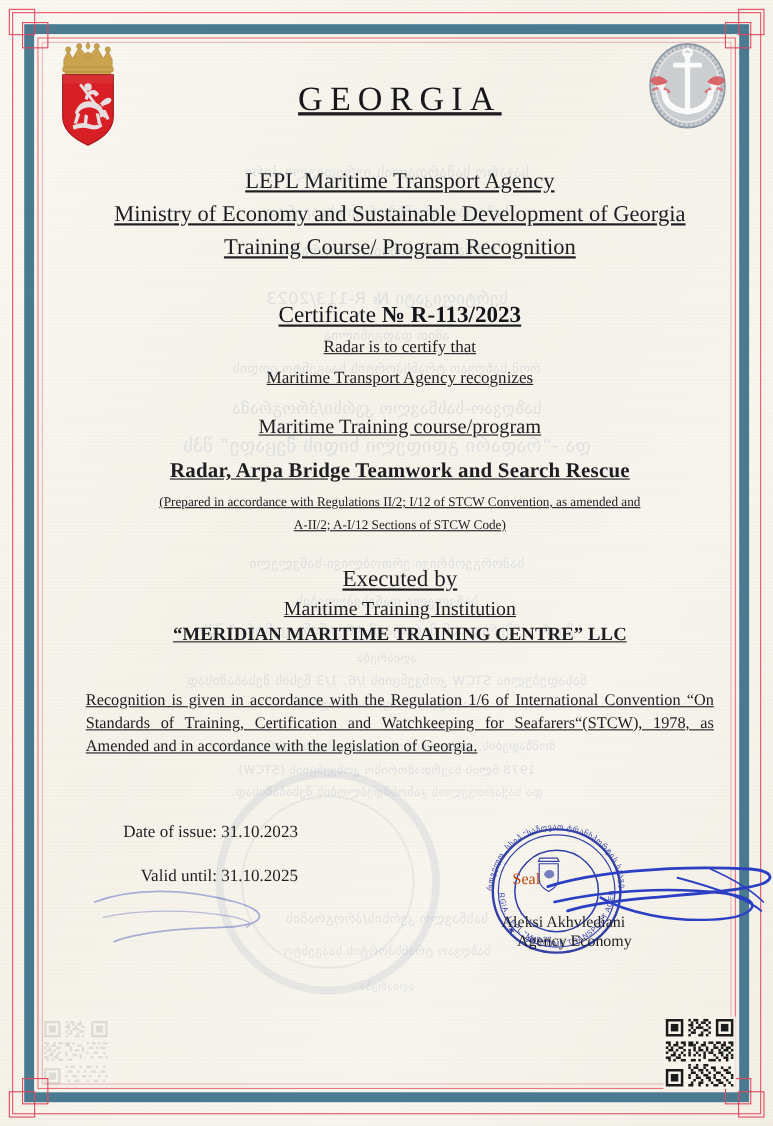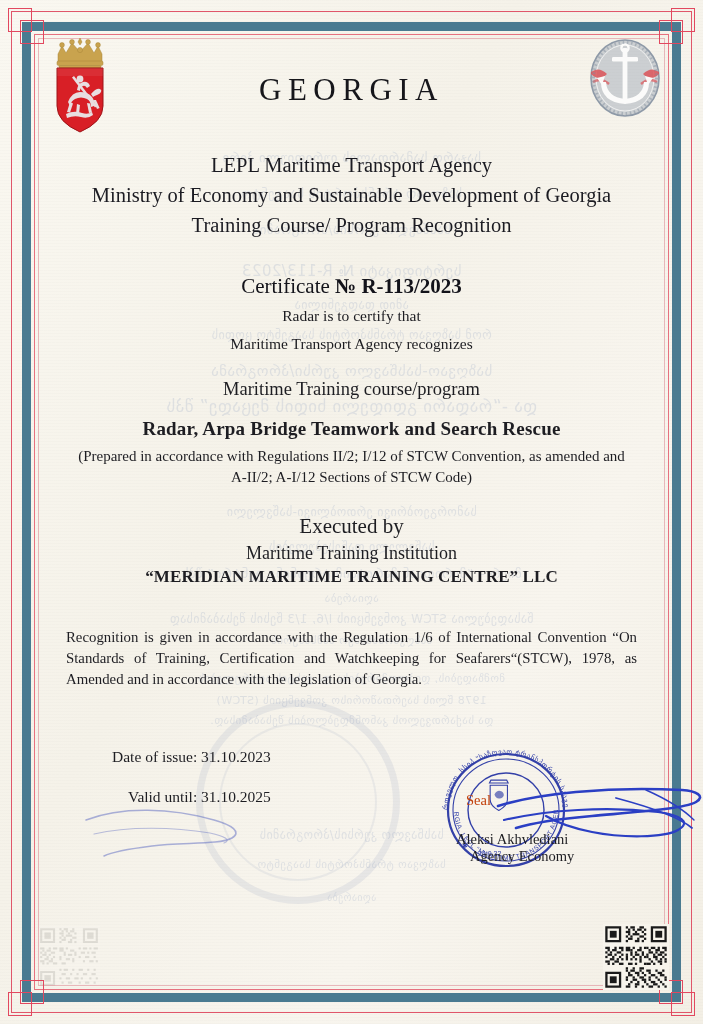--- a/index.html
+++ b/index.html
@@ -138,23 +138,24 @@
   .wm-qr-left {
     position: absolute;
     left: 38px; top: 926px;
     width: 62px; height: 62px;
     opacity: 0.12;
   }
 
   
   .content {
     position: absolute;
-    left: 52px; top: 0;
+    left: 64px; top: 0;
     width: 599px;
     text-align: center;
+    text-decoration: underline;
   }
 
   .doc-title {
     margin-top: 72px;
     font-size: 31px;
     letter-spacing: 6.5px;
     font-family: "Liberation Serif", serif;
     color: #16161b;
   }
 
@@ -185,21 +186,21 @@
 
   .course-name {
     margin-top: 18px;
     font-size: 19px;
     font-weight: bold;
     letter-spacing: 0.2px;
   }
 
   .course-ref {
     margin-top: 6px;
-    font-size: 15px;
+    font-size: 12px;
     line-height: 21px;
   }
 
   .executed-label {
     margin-top: 26px;
     font-size: 21px;
   }
 
   .institution-label {
     margin-top: 4px;

